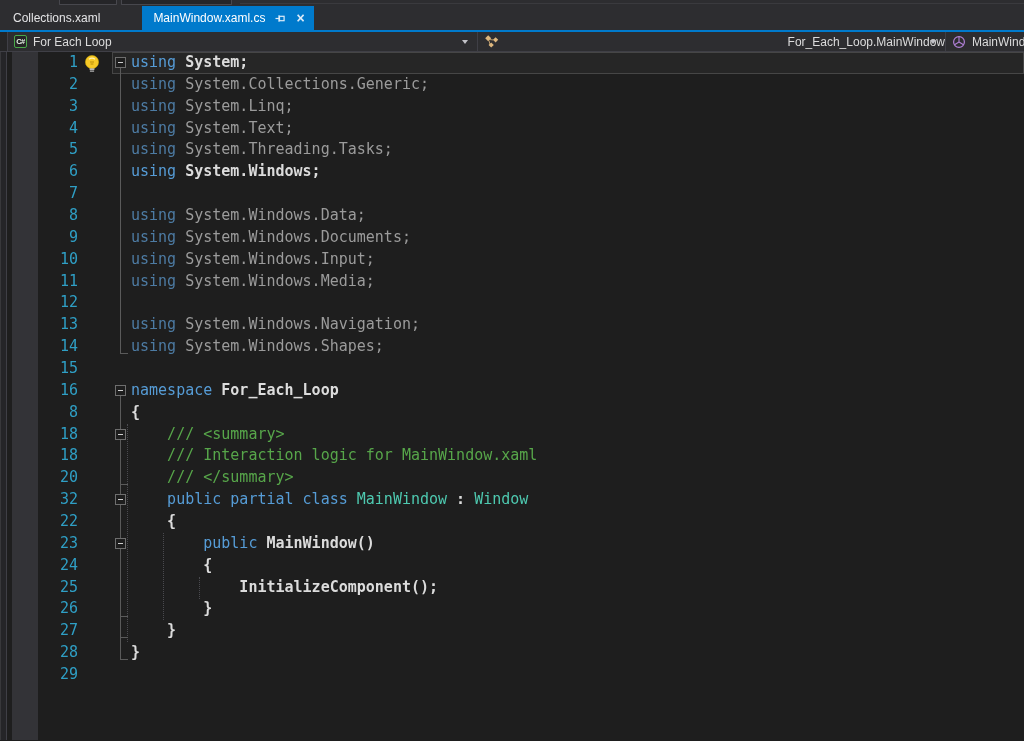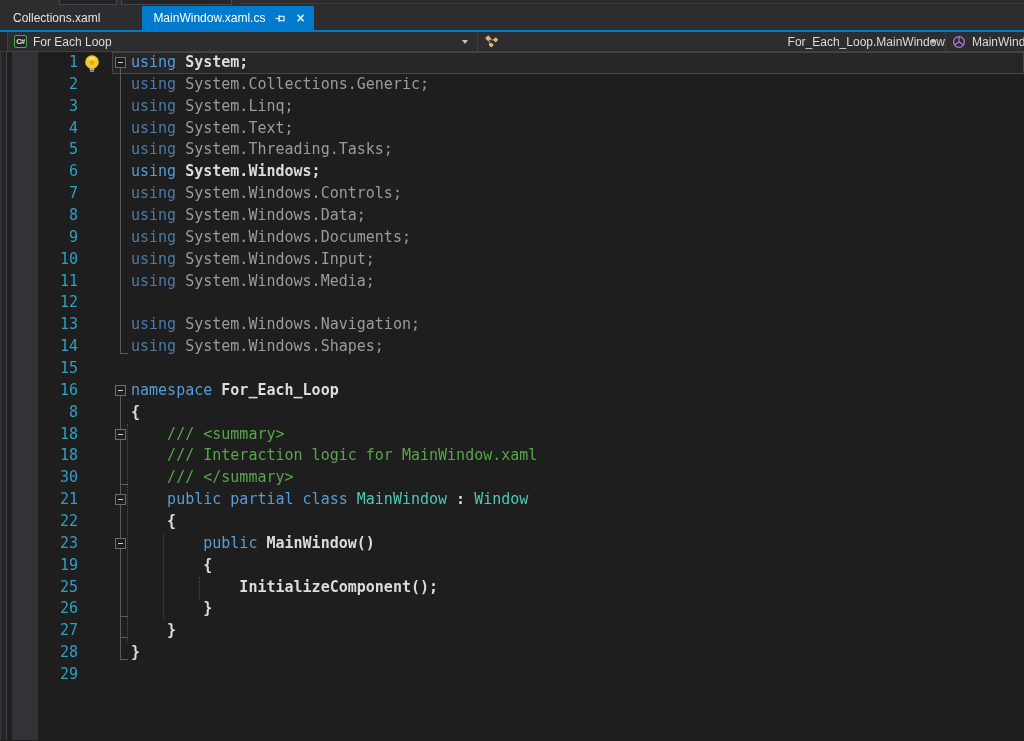--- a/index.html
+++ b/index.html
@@ -160,21 +160,20 @@
         <div class="row">
           <span class="lnum">5</span>
           <span class="code"><span class="tok kwDim">using</span><span class="tok txtDim"> System.Threading.Tasks;</span></span>
         </div>
         <div class="row">
           <span class="lnum">6</span>
           <span class="code"><span class="tok kw">using</span><span class="tok txt"> System.Windows;</span></span>
         </div>
         <div class="row">
           <span class="lnum">7</span>
-          <span class="code"><span class="tok kwDim">using</span><span class="tok txtDim"> System.Windows.Controls;</span></span>
         </div>
         <div class="row">
           <span class="lnum">8</span>
           <span class="code"><span class="tok kwDim">using</span><span class="tok txtDim"> System.Windows.Data;</span></span>
         </div>
         <div class="row">
           <span class="lnum">9</span>
           <span class="code"><span class="tok kwDim">using</span><span class="tok txtDim"> System.Windows.Documents;</span></span>
         </div>
         <div class="row">
@@ -210,37 +209,37 @@
         </div>
         <div class="row">
           <span class="lnum">18</span>
           <span class="code"><span class="tok cmt">    /// &lt;summary&gt;</span></span>
         </div>
         <div class="row">
           <span class="lnum">18</span>
           <span class="code"><span class="tok cmt">    /// Interaction logic for MainWindow.xaml</span></span>
         </div>
         <div class="row">
-          <span class="lnum">30</span>
+          <span class="lnum">20</span>
           <span class="code"><span class="tok cmt">    /// &lt;/summary&gt;</span></span>
         </div>
         <div class="row">
-          <span class="lnum">21</span>
+          <span class="lnum">32</span>
           <span class="code"><span class="tok kw">    public partial class</span><span class="tok type"> MainWindow</span><span class="tok txt"> : </span><span class="tok type">Window</span></span>
         </div>
         <div class="row">
           <span class="lnum">22</span>
           <span class="code"><span class="tok txt">    {</span></span>
         </div>
         <div class="row">
           <span class="lnum">23</span>
           <span class="code"><span class="tok kw">        public</span><span class="tok txt"> MainWindow()</span></span>
         </div>
         <div class="row">
-          <span class="lnum">19</span>
+          <span class="lnum">24</span>
           <span class="code"><span class="tok txt">        {</span></span>
         </div>
         <div class="row">
           <span class="lnum">25</span>
           <span class="code"><span class="tok txt">            InitializeComponent();</span></span>
         </div>
         <div class="row">
           <span class="lnum">26</span>
           <span class="code"><span class="tok txt">        }</span></span>
         </div>

